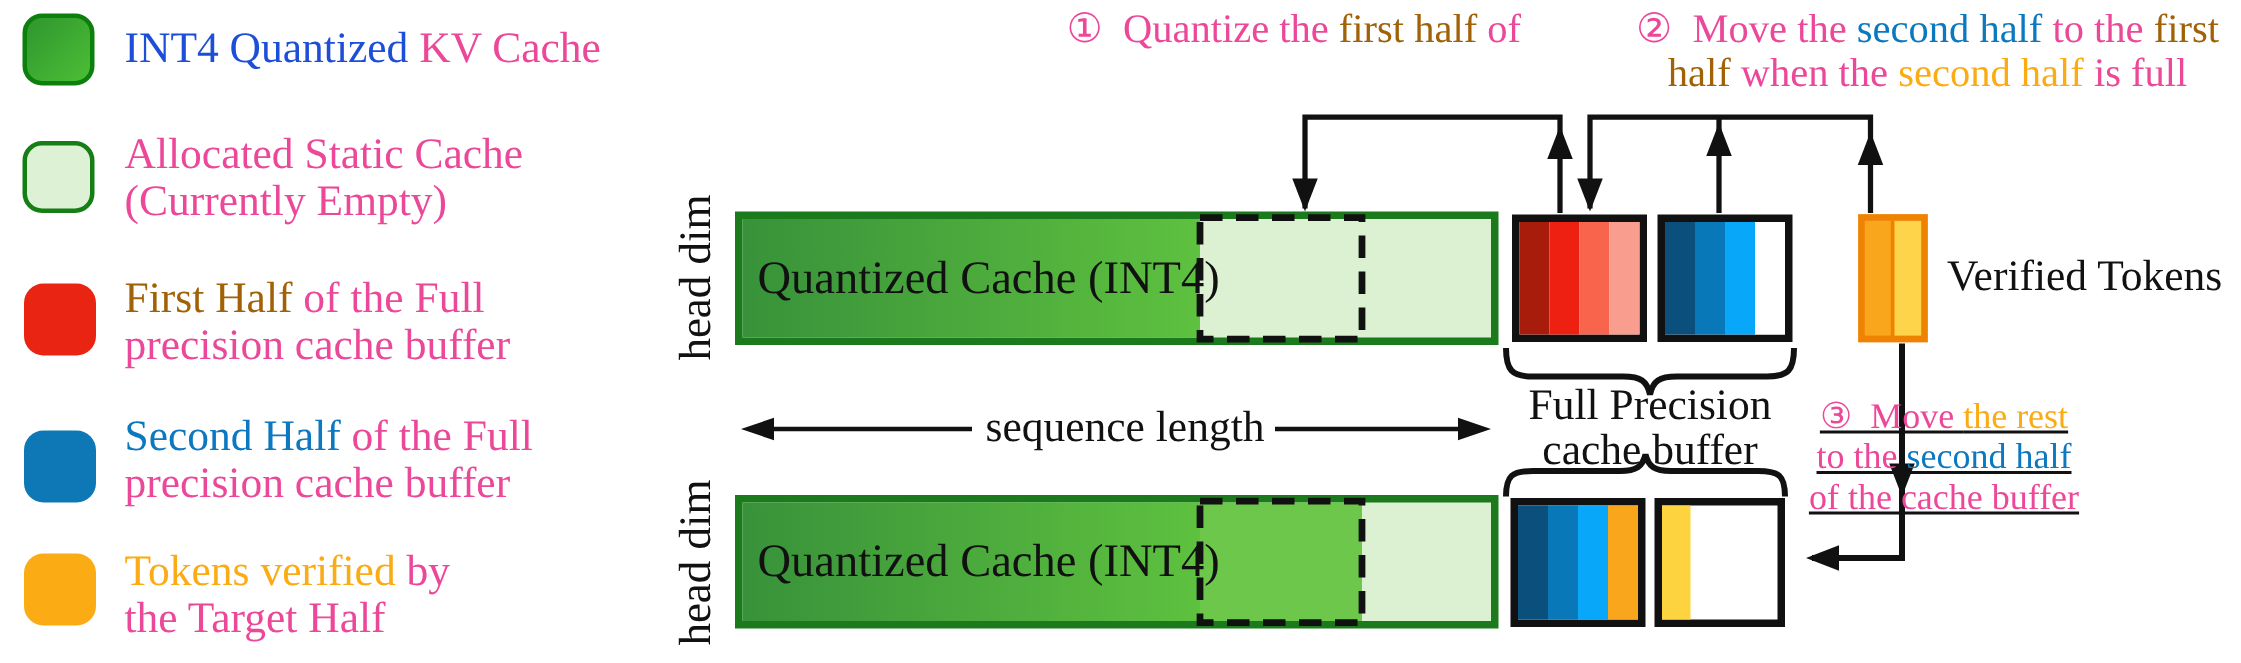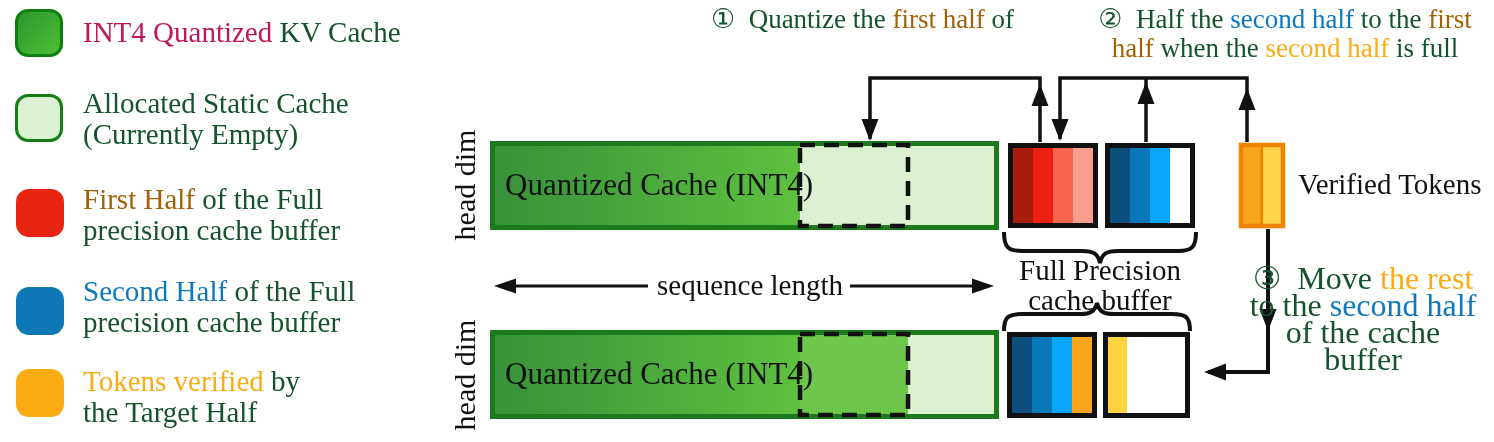--- a/index.html
+++ b/index.html
@@ -10,30 +10,30 @@
   
   .swatch{position:absolute;width:48px;height:48px;border-radius:13px;box-sizing:border-box;}
   .sw1{left:15px;top:9px;background:linear-gradient(135deg,#2f962f 0%,#4cbe35 100%);border:3px solid #0c800c;}
   .sw2{left:15px;top:94px;background:#ddf2d5;border:3px solid #157f15;}
   .sw3{left:16px;top:189px;background:#ea2413;}
   .sw4{left:16px;top:287px;background:#0e78b6;}
   .sw5{left:16px;top:369px;background:#fbab13;}
   .legend-text{position:absolute;left:83px;font-size:29px;line-height:31px;white-space:nowrap;}
   .lt1{top:17px;} .lt2{top:88px;} .lt3{top:184px;} .lt4{top:276px;} .lt5{top:366px;}
   
-  .c-black{color:#14532d;}
-  .c-green{color:#be185d;}
+  .c-black{color:#ec4899;}
+  .c-green{color:#1d4ed8;}
   .c-red{color:#a16207;}
   .c-blue{color:#0c78c0;}
   .c-orange{color:#fbab13;}
   
   .ann{position:absolute;text-align:center;font-size:27px;line-height:29px;}
   .ann1{left:690px;top:5px;width:345px;}
   .ann2{left:1076px;top:5px;width:418px;}
-  .ann3{left:1243px;top:265px;width:240px;font-size:32px;line-height:27px;}
+  .ann3{left:1176px;top:265px;width:240px;font-size:24px;line-height:27px;text-decoration:underline;}
   .bar-label{position:absolute;text-align:left;font-size:31px;white-space:nowrap;}
   .qc-top{left:505px;top:167px;width:300px;}
   .qc-bottom{left:505px;top:356px;width:300px;}
   .head-dim{position:absolute;width:145px;height:30px;text-align:center;font-size:30px;
     transform:rotate(-90deg);white-space:nowrap;}
   .hd-top{left:390px;top:170px;}
   .hd-bottom{left:390px;top:360px;}
   .seq-label{position:absolute;left:645px;top:269px;width:210px;text-align:center;font-size:29px;white-space:nowrap;}
   .fp-label{position:absolute;left:1010px;top:255px;width:180px;text-align:center;font-size:29px;line-height:30px;}
   .vt-label{position:absolute;left:1298px;top:168px;width:200px;font-size:29px;white-space:nowrap;}
@@ -142,21 +142,21 @@
       <div><span class="c-orange">Tokens verified</span><span class="c-black"> by</span></div>
       <div><span class="c-black">the Target Half</span></div>
     </div>
   </div>
 
   <div class="ann ann1">
     <div><span class="c-black">① Quantize the </span><span class="c-red">first half</span><span class="c-black"> of</span></div>
   </div>
 
   <div class="ann ann2">
-    <div><span class="c-black">② Half the </span><span class="c-blue">second half</span><span class="c-black"> to the </span><span class="c-red">first</span></div>
+    <div><span class="c-black">② Move the </span><span class="c-blue">second half</span><span class="c-black"> to the </span><span class="c-red">first</span></div>
     <div><span class="c-red">half</span><span class="c-black"> when the </span><span class="c-orange">second half</span><span class="c-black"> is full</span></div>
   </div>
 
   <div class="ann ann3">
     <div><span class="c-black">③ Move </span><span class="c-orange">the rest</span></div>
     <div><span class="c-black">to the </span><span class="c-blue">second half</span></div>
     <div><span class="c-black">of the cache buffer</span></div>
   </div>
 
   <div class="head-dim hd-top">head dim</div>

